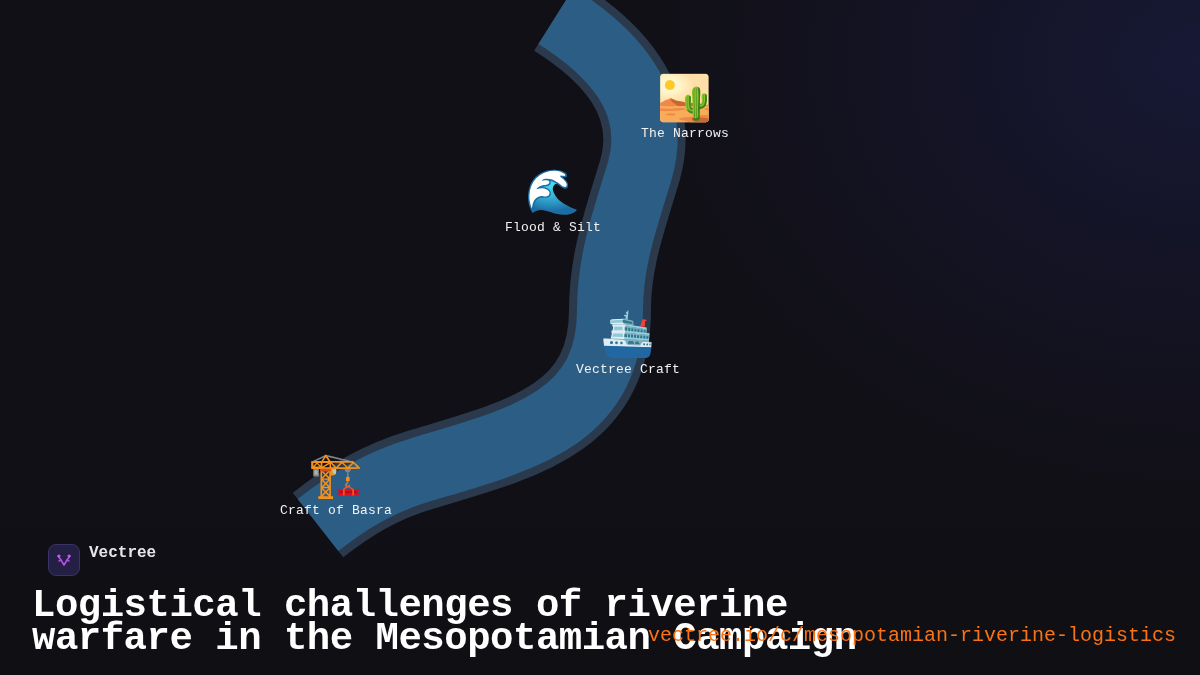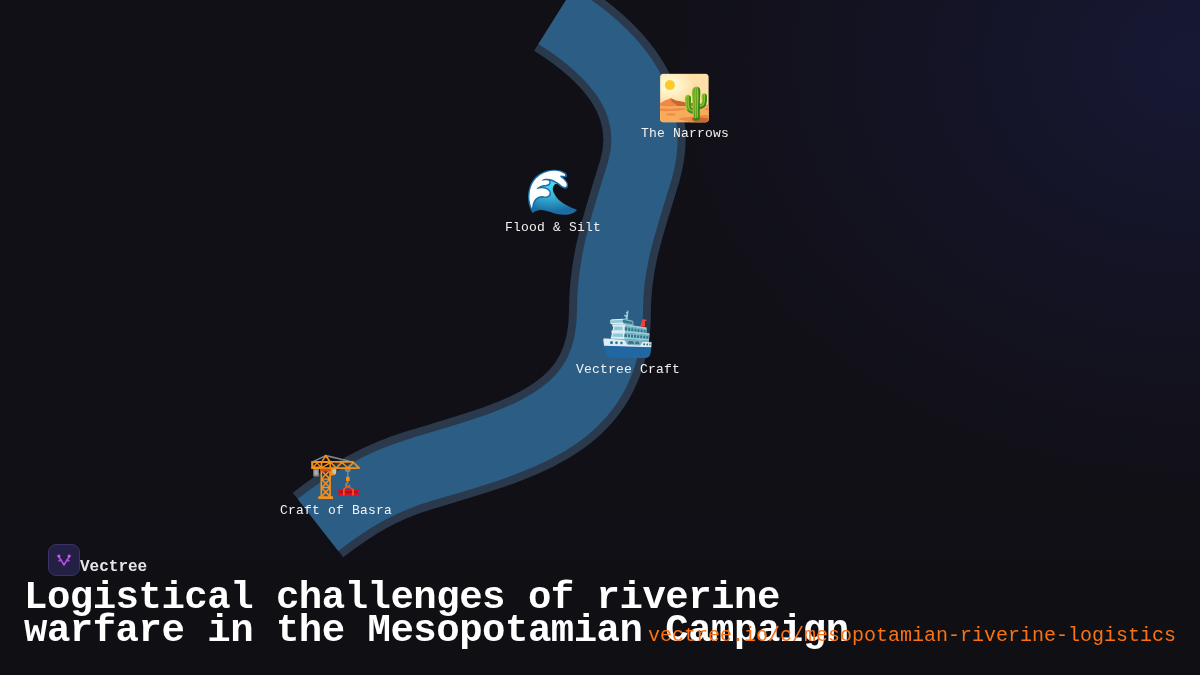--- a/index.html
+++ b/index.html
@@ -55,22 +55,22 @@
       color: #f2f2f2;
       white-space: nowrap;
       margin-top: 2px;
       letter-spacing: 0.2px;
     }
     .brand {
       position: absolute;
       left: 24px;
       top: 544px;
       display: flex;
-      align-items: flex-end;
-      gap: 0;
+      align-items: flex-start;
+      gap: 9px;
       padding-left: 24px;
     }
     .brand-logo {
       width: 32px;
       height: 32px;
       border-radius: 8px;
       background: #241f45;
       border: 1px solid #3a3466;
       box-sizing: border-box;
       display: flex;
@@ -80,21 +80,21 @@
     .brand-name {
       font-family: "Liberation Mono", "DejaVu Sans Mono", monospace;
       font-weight: bold;
       font-size: 16px;
       color: #e6e6ea;
     }
     .title {
       position: absolute;
       left: 24px;
       top: 582px;
-      margin: 0;
+      margin: 8px;
       font-family: "Liberation Mono", "DejaVu Sans Mono", monospace;
       font-weight: bold;
       font-size: 39px;
       line-height: 33px;
       color: #ffffff;
       letter-spacing: -0.5px;
     }
     .title span {
       display: block;
     }

